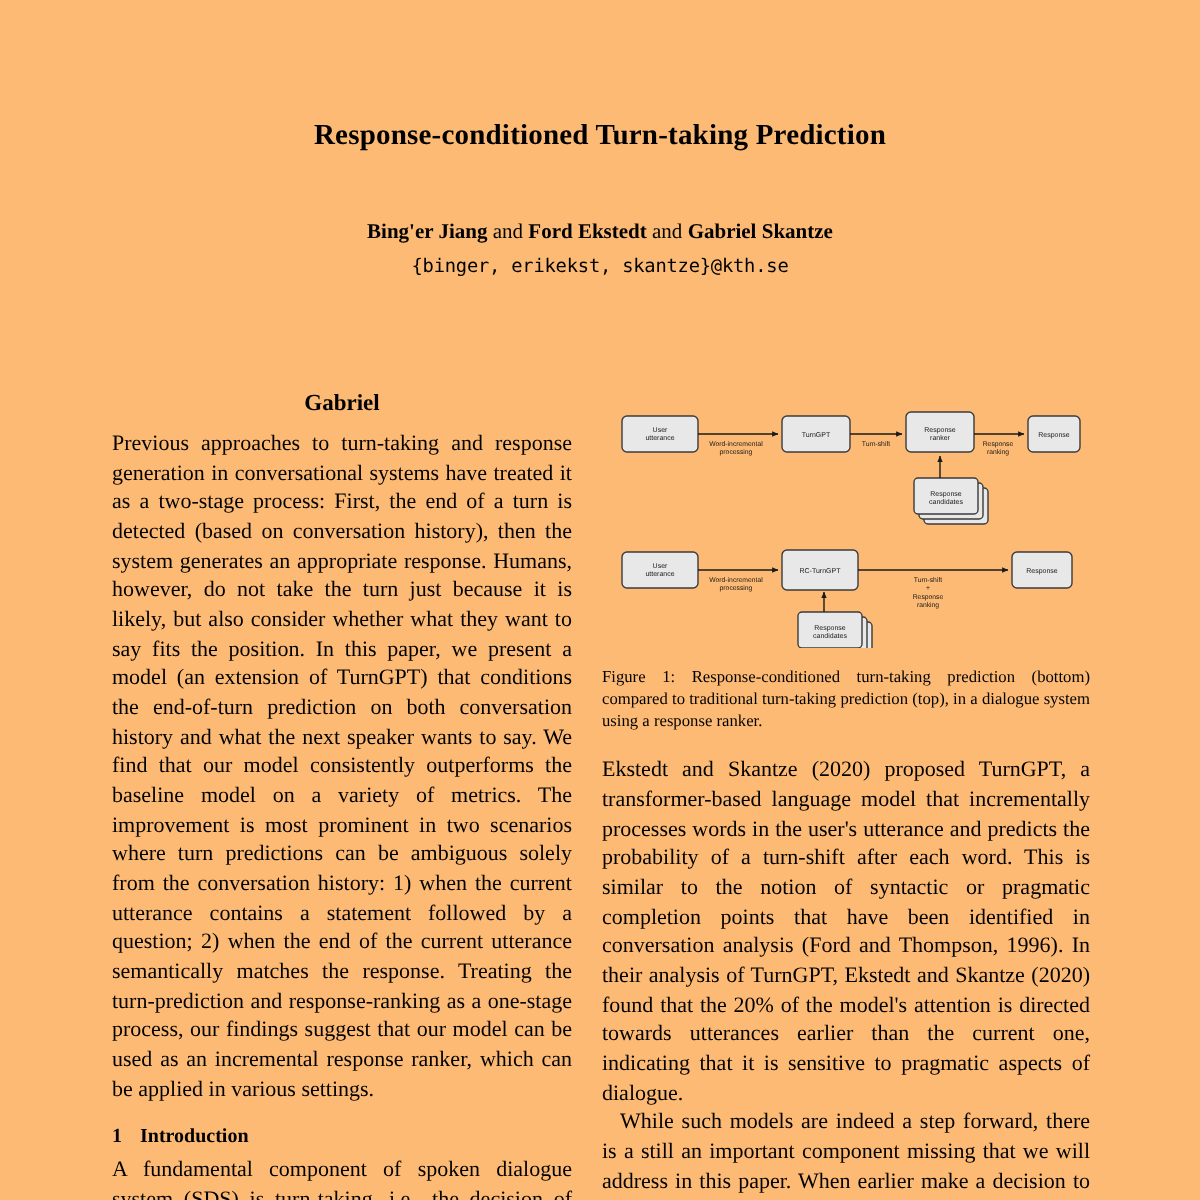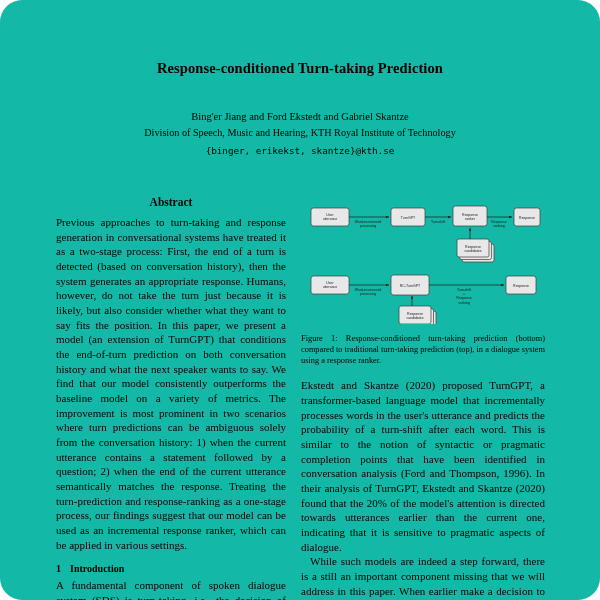--- a/index.html
+++ b/index.html
@@ -11,22 +11,21 @@
     width: 600px;
     height: 600px;
     overflow: hidden;
     font-family: "Liberation Serif", serif;
     color: #000000;
   }
   .page {
     position: relative;
     width: 600px;
     height: 600px;
-    background: #14b8a6;
-    border-radius: 22px;
+    background: #fdba74;
   }
 
   
   .titleblock {
     position: absolute;
     left: 56px;
     top: 60px;
     width: 488px;
     text-align: center;
   }
@@ -34,21 +33,21 @@
     font-size: 14.5px;
     font-weight: bold;
     letter-spacing: 0.1px;
     margin: 0;
   }
   .authors {
     margin-top: 32px;
     font-size: 10.5px;
     line-height: 1.45;
   }
-  .authors .nm { font-weight: normal; }
+  .authors .nm { font-weight: bold; }
   .authors .and { font-weight: normal; }
   .affil {
     font-size: 10.2px;
     line-height: 1.45;
     margin-top: 2px;
   }
   .emails {
     font-family: "DejaVu Sans Mono", monospace;
     font-size: 9.4px;
     margin-top: 3px;
@@ -124,27 +123,26 @@
 
   <div class="titleblock">
     <h1 class="paper-title">Response-conditioned Turn-taking Prediction</h1>
 
     <div class="authors">
       <span class="nm">Bing'er Jiang</span>
       <span class="and">and</span>
       <span class="nm">Ford Ekstedt</span>
       <span class="and">and</span>
       <span class="nm">Gabriel Skantze</span>
-      <div class="affil">Division of Speech, Music and Hearing, KTH Royal Institute of Technology</div>
       <div class="emails">{binger, erikekst, skantze}@kth.se</div>
     </div>
   </div>
 
   <div class="col col-left">
-    <div class="abstract-head">Abstract</div>
+    <div class="abstract-head">Gabriel</div>
     <p class="body">Previous approaches to turn-taking and response generation in conversational systems have treated it as a two-stage process: First, the end of a turn is detected (based on conversation history), then the system generates an appropriate response. Humans, however, do not take the turn just because it is likely, but also consider whether what they want to say fits the position. In this paper, we present a model (an extension of TurnGPT) that conditions the end-of-turn prediction on both conversation history and what the next speaker wants to say. We find that our model consistently outperforms the baseline model on a variety of metrics. The improvement is most prominent in two scenarios where turn predictions can be ambiguous solely from the conversation history: 1) when the current utterance contains a statement followed by a question; 2) when the end of the current utterance semantically matches the response. Treating the turn-prediction and response-ranking as a one-stage process, our findings suggest that our model can be used as an incremental response ranker, which can be applied in various settings.</p>
 
     <div class="section-head">
       <span class="num">1</span><span>Introduction</span>
     </div>
     <p class="body">A fundamental component of spoken dialogue system (SDS) is turn-taking, i.e., the decision of when to take turns at appropriate places, without causing long response delays or interrupting the user. In</p>
   </div>
 
   <div class="col col-right">
 

